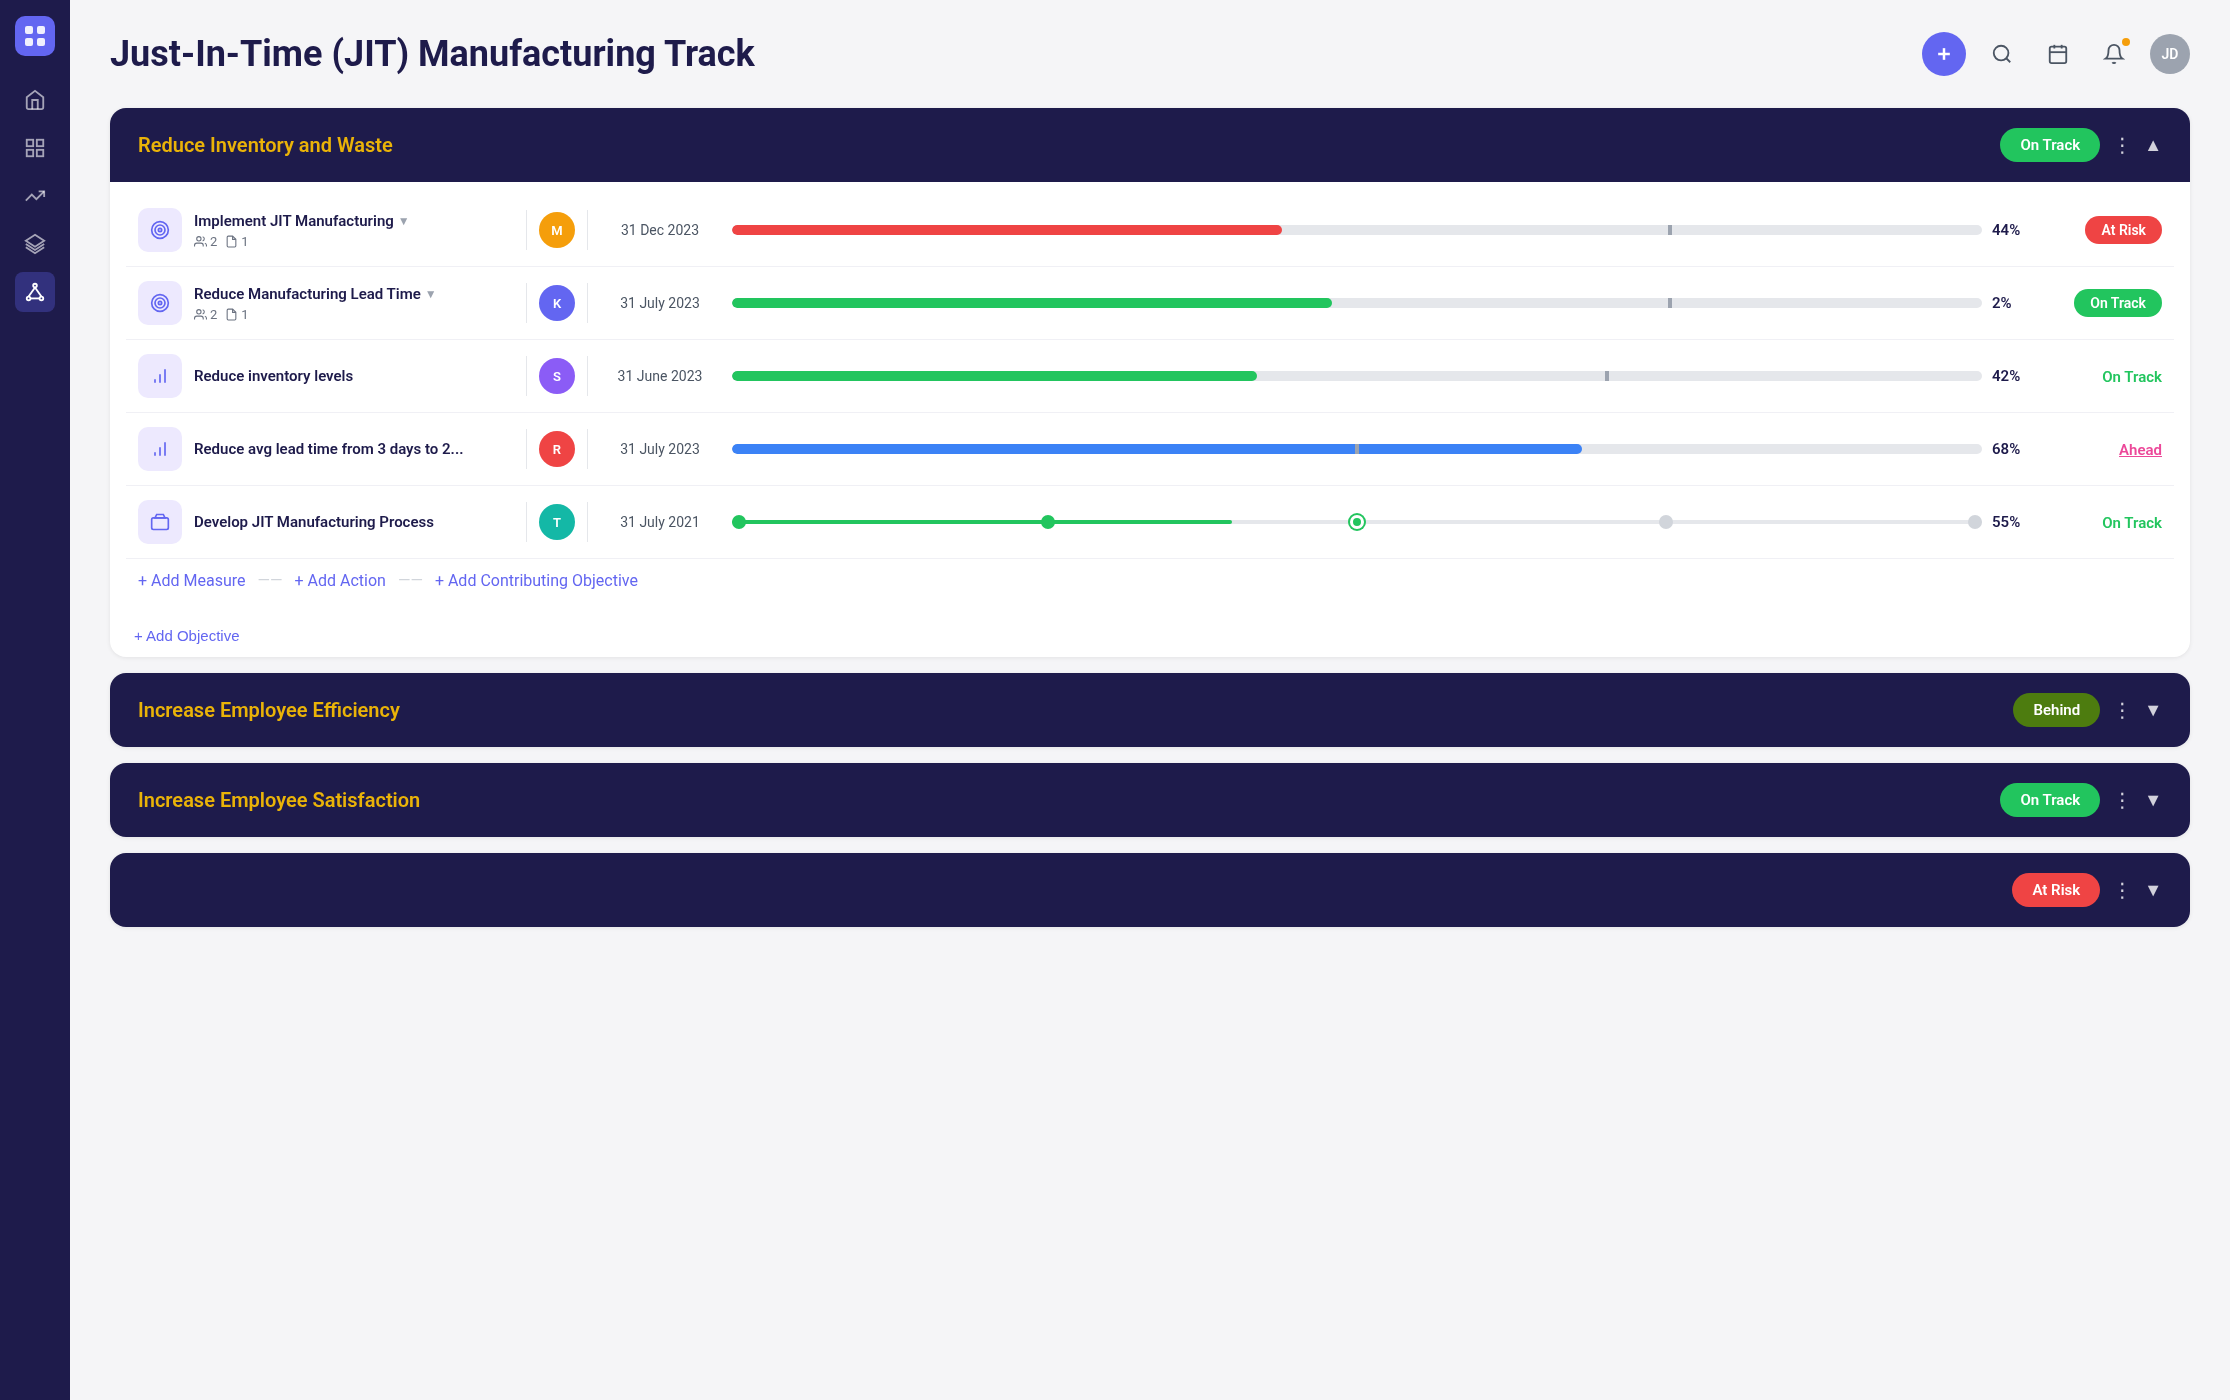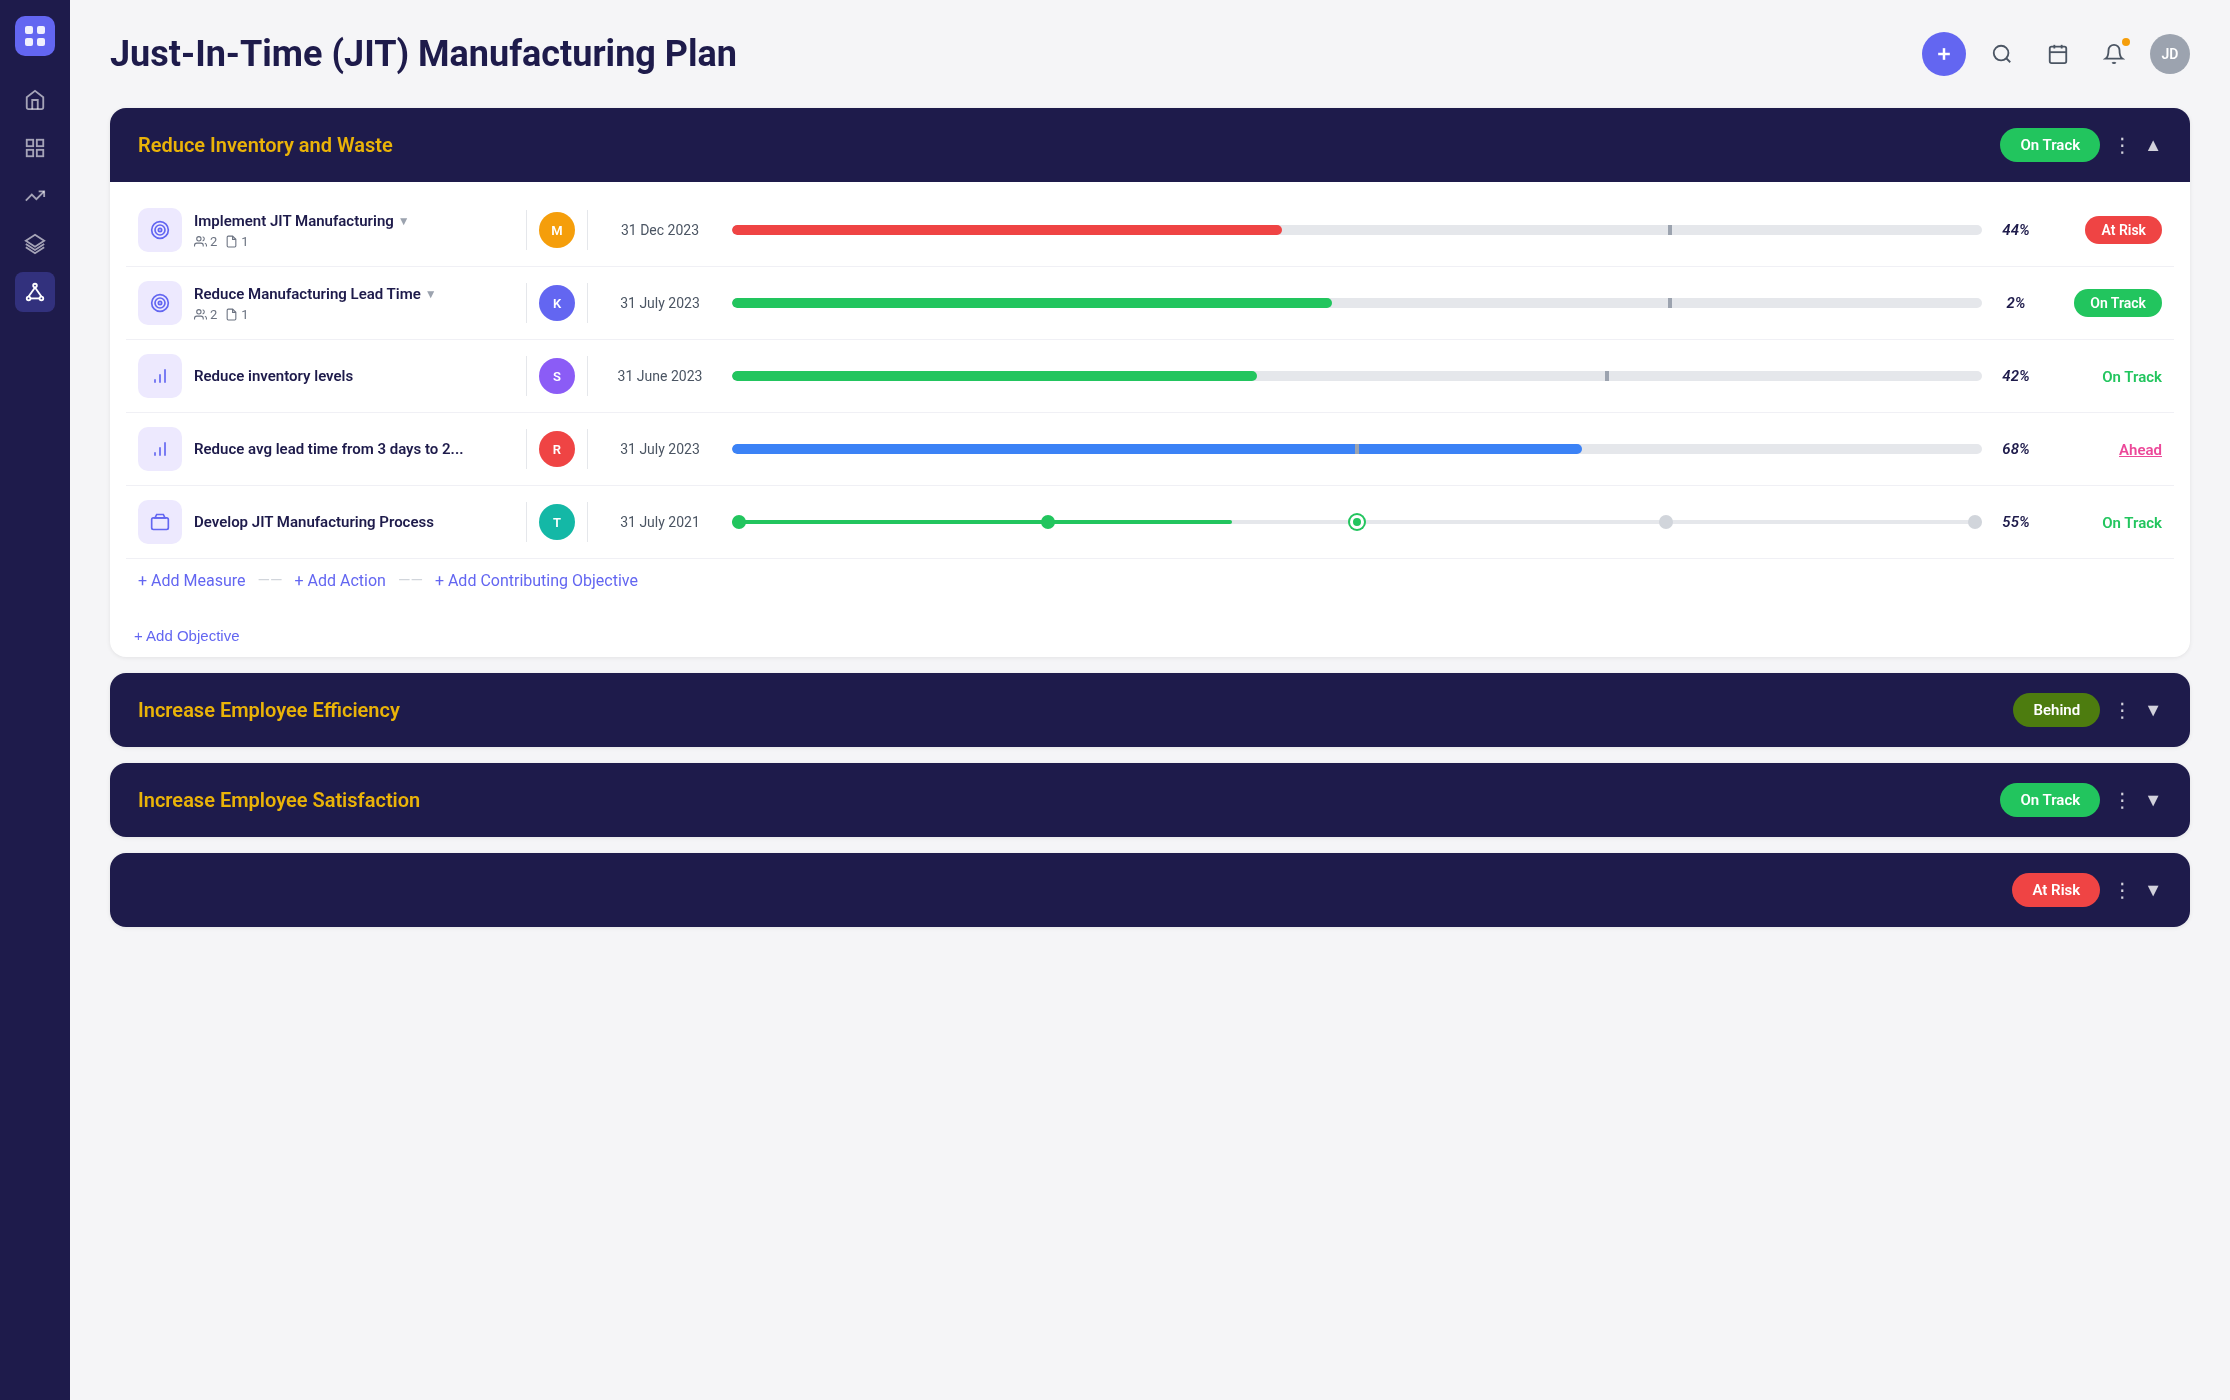--- a/index.html
+++ b/index.html
@@ -287,22 +287,21 @@
     }
     .milestone-dot.done { background: #22c55e; }
     .milestone-dot.active { background: #22c55e; border: 3px solid white; box-shadow: 0 0 0 2px #22c55e; }
     .milestone-dot.pending { background: #d1d5db; }
 
     .progress-pct {
       font-size: 15px;
       font-weight: 600;
       color: #1e1b4b;
       flex: 0 0 48px;
-      text-align: center;
-      font-style: italic;
+      text-align: left;
     }
 
     .row-status {
       flex: 0 0 110px;
       text-align: right;
     }
     .row-status-text {
       font-size: 15px;
       font-weight: 600;
     }
@@ -430,21 +429,21 @@
       <line x1="12" y1="7" x2="5" y2="17"></line>
       <line x1="12" y1="7" x2="19" y2="17"></line>
       <line x1="7" y1="19" x2="17" y2="19"></line>
     </svg>
   </div>
 </nav>
 
 <main class="main">
 
   <div class="page-header">
-    <h1 class="page-title">Just-In-Time (JIT) Manufacturing Plan</h1>
+    <h1 class="page-title">Just-In-Time (JIT) Manufacturing Track</h1>
     <div class="header-actions">
       <button class="btn-add-plus">
         <svg width="20" height="20" viewBox="0 0 24 24" fill="none" stroke="white" stroke-width="3">
           <line x1="12" y1="5" x2="12" y2="19"></line>
             <line x1="5" y1="12" x2="19" y2="12"></line>
         </svg>
       </button>
       <button class="icon-btn">
         <svg width="22" height="22" viewBox="0 0 24 24" fill="none" stroke="#4b5563" stroke-width="2">
           <circle cx="11" cy="11" r="8"></circle>

